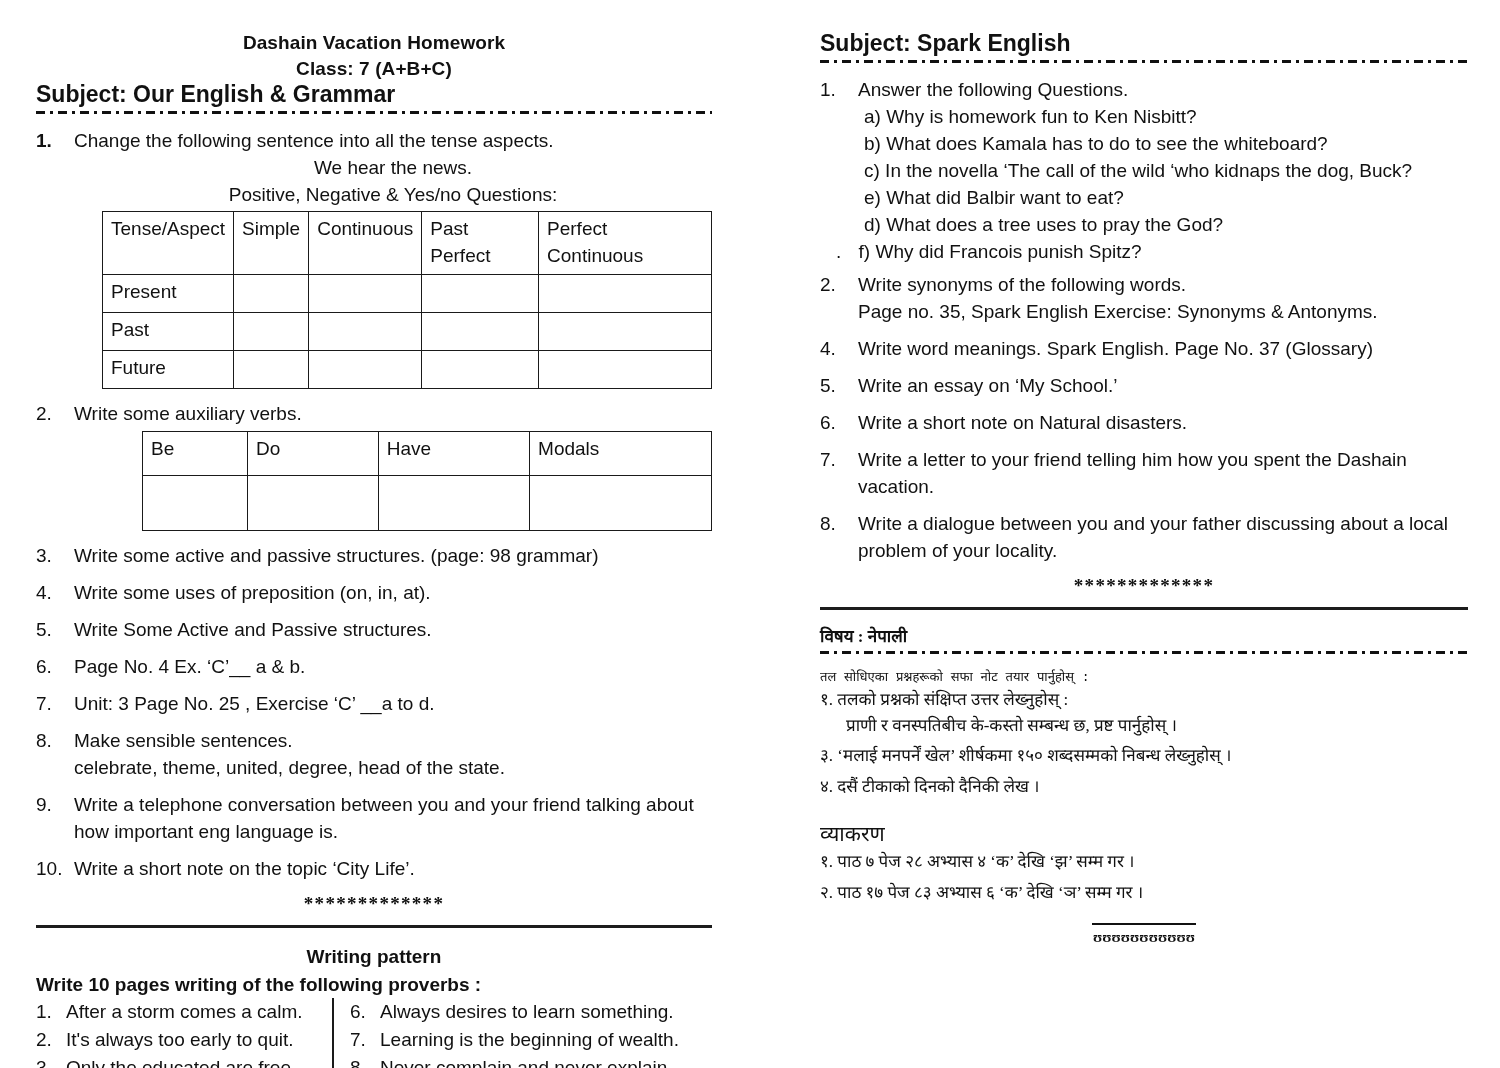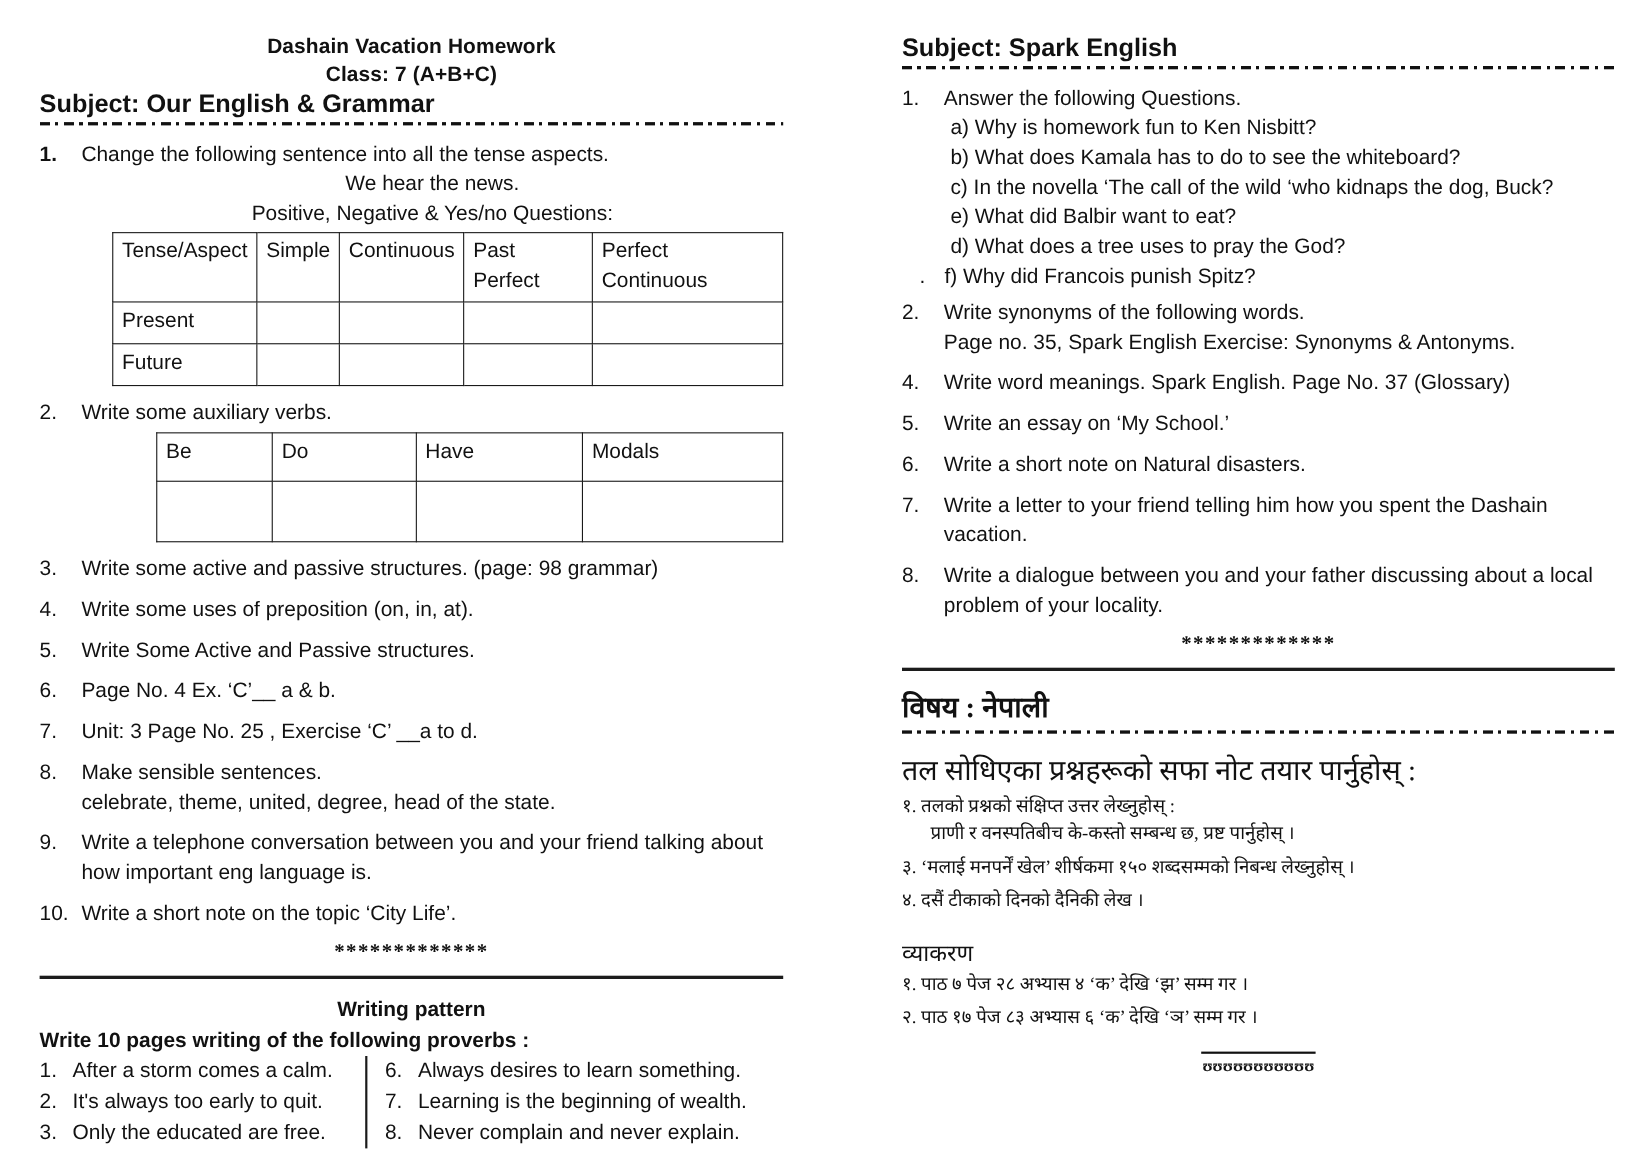--- a/index.html
+++ b/index.html
@@ -61,22 +61,22 @@
   .wp-sub{font-size:19px;font-weight:bold;margin-top:6px;}
   .proverbs{display:flex;margin-top:2px;}
   .pv-col{font-size:19px;line-height:1.47;}
   .pv-col.left{width:296px;}
   .pv-col.right{padding-left:16px;border-left:2.2px solid #1a1a1a;}
   .pv-row{display:flex;}
   .pv-n{width:30px;flex:0 0 30px;}
 
   
   .np{font-family:"Liberation Serif","DejaVu Serif",serif;}
-  .np-subject{font-size:26px;font-weight:bold;padding-bottom:4px;}
-  .np-line{font-size:26px;line-height:1.5;}
+  .np-subject{font-size:17px;font-weight:bold;padding-bottom:4px;}
+  .np-line{font-size:13px;line-height:1.5;font-family:Liberation Mono, monospace;}
   .np-item{font-size:17px;line-height:1.5;margin-bottom:5px;}
   .np-item .np-ind{display:block;padding-left:26px;}
   .np-head{font-size:21px;margin-top:20px;margin-bottom:2px;}
   .squiggle{
     text-align:center;font-size:15px;letter-spacing:0px;
     font-family:"Liberation Serif","DejaVu Serif",serif;font-weight:bold;
     margin-top:18px;
   }
   .squiggle span{border-top:2px solid #111;padding:4px 1px;display:inline-block;line-height:1.1;}
 </style>
@@ -111,20 +111,27 @@
             <td class="hd">Perfect Continuous</td>
           </tr>
           <tr>
             <td class="rw">Present</td>
             <td class="rw"></td>
             <td class="rw"></td>
             <td class="rw"></td>
             <td class="rw"></td>
           </tr>
           <tr>
+            <td class="rw">Past</td>
+            <td class="rw"></td>
+            <td class="rw"></td>
+            <td class="rw"></td>
+            <td class="rw"></td>
+          </tr>
+          <tr>
             <td class="rw">Future</td>
             <td class="rw"></td>
             <td class="rw"></td>
             <td class="rw"></td>
             <td class="rw"></td>
           </tr>
         </tbody>
           </table>
       </li>
 

